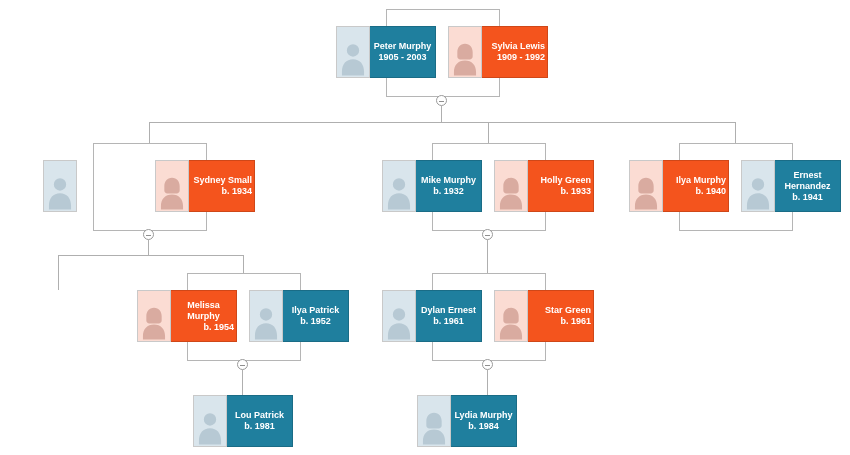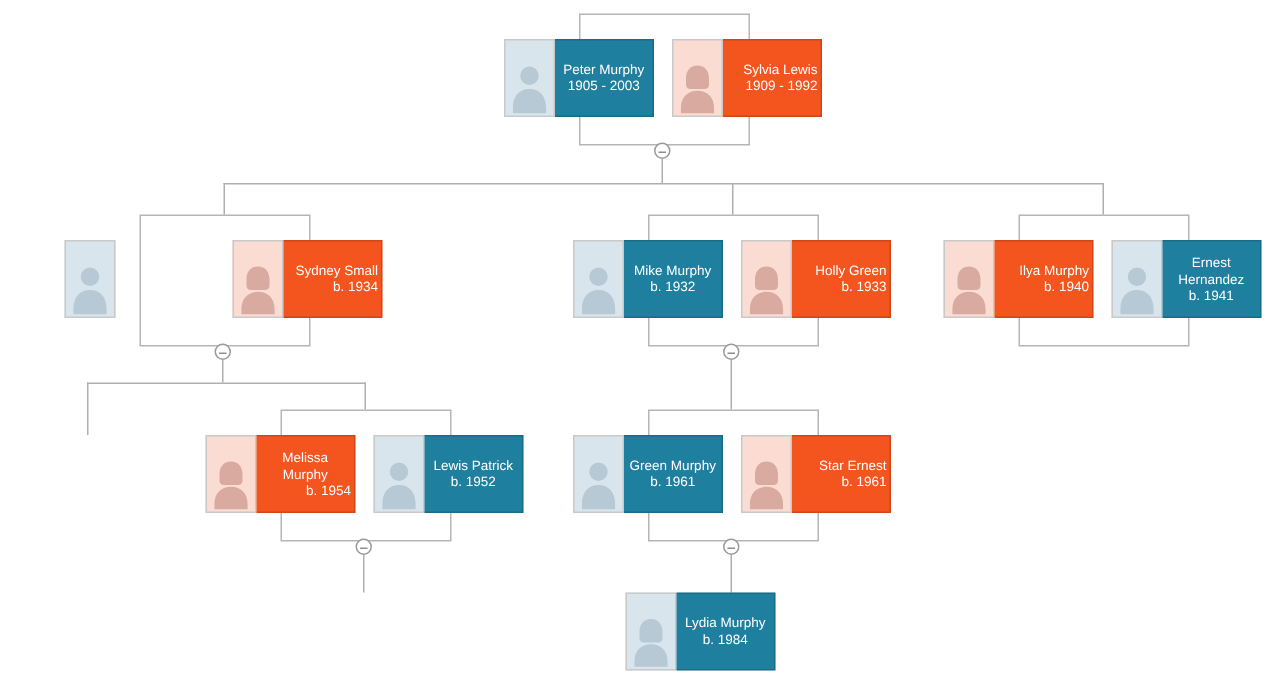--- a/index.html
+++ b/index.html
@@ -40,21 +40,21 @@
     display:flex;align-items:flex-end;justify-content:center;overflow:hidden;
   }
   .photo svg{width:26px;height:40px;display:block;margin-bottom:1px;}
   .tint-blue{background:var(--male_photo_bg);}
   .tint-blue svg{fill:var(--male_photo_sil);}
   .tint-pink{background:var(--female_photo_bg);}
   .tint-pink svg{fill:var(--female_photo_sil);}
   .label{
     width:66px;height:52px;box-sizing:border-box;border:1px solid rgba(0,0,0,0.15);border-left:none;
     display:flex;flex-direction:column;align-items:center;justify-content:center;
-    color:var(--card_text);font-size:9px;line-height:11px;text-align:center;padding:0 2px;
+    color:var(--card_text);font-size:9px;line-height:11px;text-align:center;padding:0 2px;font-weight:bold;
   }
   .label.teal{background:var(--male_card);}
   .label.orange{background:var(--female_card);align-items:flex-end;}
 </style>
 </head>
 <body>
 
 <svg width="0" height="0" style="position:absolute" aria-hidden="true">
   <defs>
     <path id="sil-male" d="M20 12a9.5 9.5 0 1 0 0 19 9.5 9.5 0 0 0 0-19Z M20 35c-10.5 0-17 7.5-17 19v6h34v-6c0-11.5-6.5-19-17-19Z"></path>
@@ -193,48 +193,59 @@
       <div>b. 1954</div>
     </div>
   </div>
   <div class="card" style="left:249px;top:290px">
     <div class="photo tint-blue">
         <svg viewBox="0 0 40 60">
           <use href="#sil-male"></use>
         </svg>
       </div>
     <div class="label teal">
-      <div>Lewis Patrick</div>
+      <div>Ilya Patrick</div>
       <div>b. 1952</div>
     </div>
   </div>
 
   <div class="card" style="left:382px;top:290px">
     <div class="photo tint-blue">
         <svg viewBox="0 0 40 60">
           <use href="#sil-male"></use>
         </svg>
       </div>
     <div class="label teal">
-      <div>Green Murphy</div>
+      <div>Dylan Ernest</div>
       <div>b. 1961</div>
     </div>
   </div>
   <div class="card" style="left:494px;top:290px">
     <div class="photo tint-pink">
         <svg viewBox="0 0 40 60">
           <use href="#sil-female"></use>
         </svg>
       </div>
     <div class="label orange">
-      <div>Star Ernest</div>
+      <div>Star Green</div>
       <div>b. 1961</div>
     </div>
   </div>
 
+  <div class="card" style="left:193px;top:395px">
+    <div class="photo tint-blue">
+        <svg viewBox="0 0 40 60">
+          <use href="#sil-male"></use>
+        </svg>
+      </div>
+    <div class="label teal">
+      <div>Lou Patrick</div>
+      <div>b. 1981</div>
+    </div>
+  </div>
   <div class="card" style="left:417px;top:395px">
     <div class="photo tint-blue">
         <svg viewBox="0 0 40 60">
           <use href="#sil-female"></use>
         </svg>
       </div>
     <div class="label teal">
       <div>Lydia Murphy</div>
       <div>b. 1984</div>
     </div>

